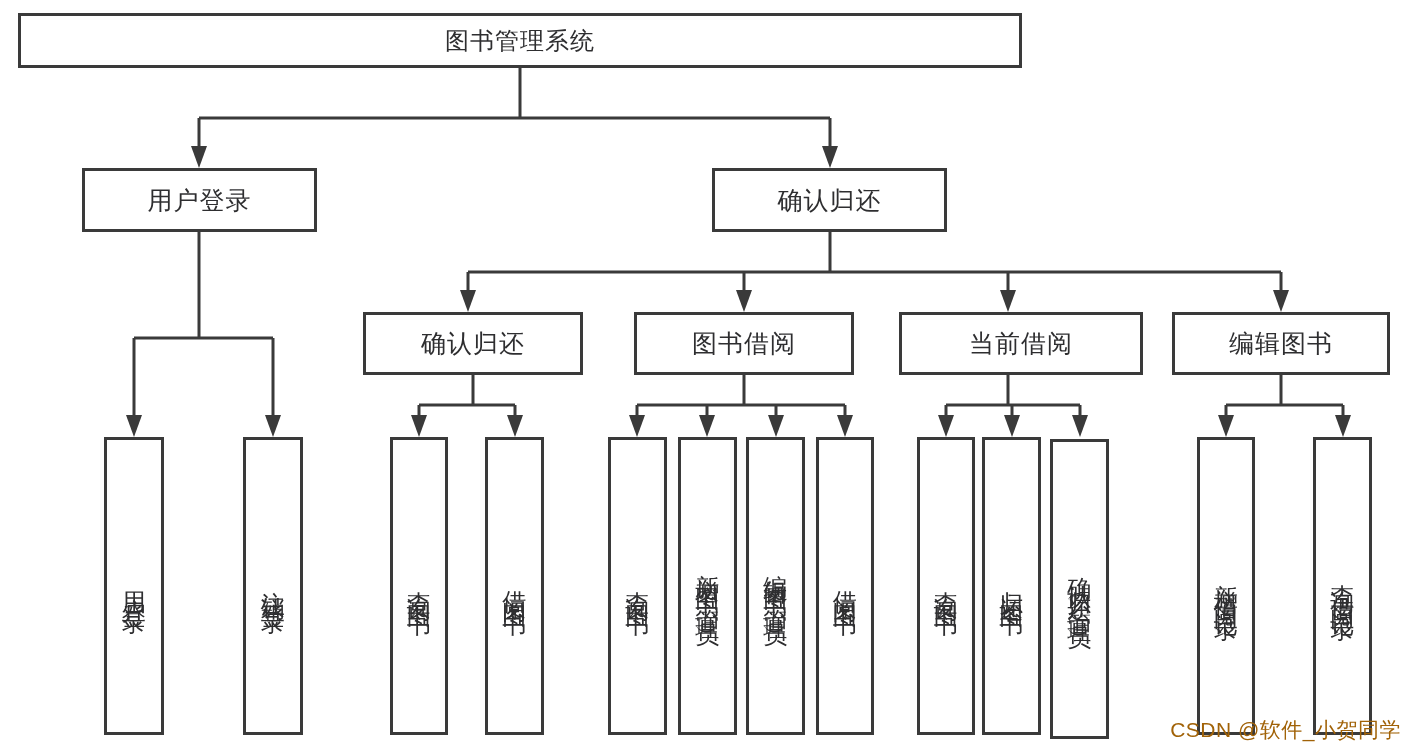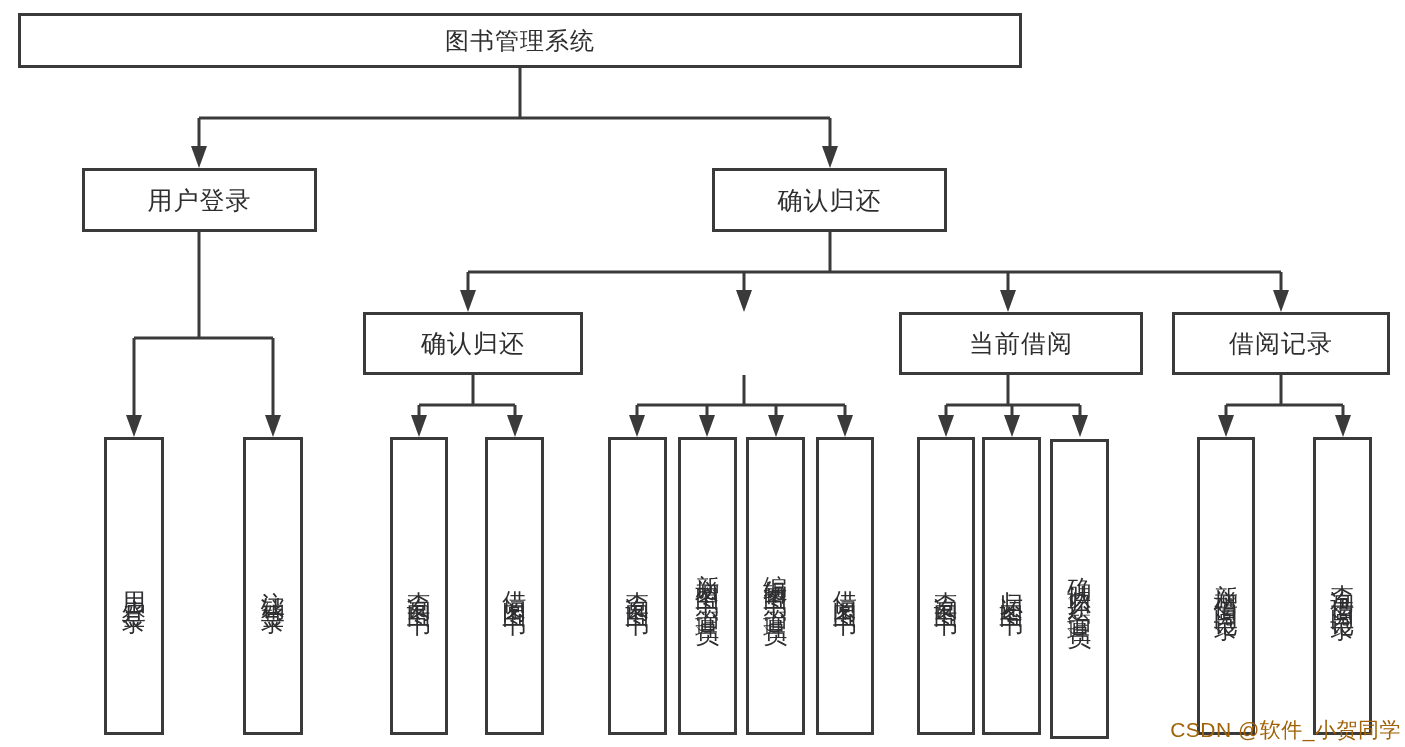--- a/index.html
+++ b/index.html
@@ -91,25 +91,28 @@
   <div class="node h-node" style="left:82px;top:168px;width:235px;height:64px;">
     <span>用户登录</span>
   </div>
   <div class="node h-node" style="left:712px;top:168px;width:235px;height:64px;">
     <span>确认归还</span>
   </div>
 
   <div class="node h-node" style="left:363px;top:312px;width:220px;height:63px;">
     <span>确认归还</span>
   </div>
+  <div class="node h-node" style="left:634px;top:312px;width:220px;height:63px;">
+    <span>图书借阅</span>
+  </div>
   <div class="node h-node" style="left:899px;top:312px;width:244px;height:63px;">
     <span>当前借阅</span>
   </div>
   <div class="node h-node" style="left:1172px;top:312px;width:218px;height:63px;">
-    <span>借阅记录</span>
+    <span>编辑图书</span>
   </div>
 
   <div class="node v-node" style="left:104px;top:437px;width:60px;height:298px;">
     <span>用户登录</span>
   </div>
   <div class="node v-node" style="left:243px;top:437px;width:60px;height:298px;">
     <span>注销登录</span>
   </div>
 
   <div class="node v-node" style="left:390px;top:437px;width:58px;height:298px;">

